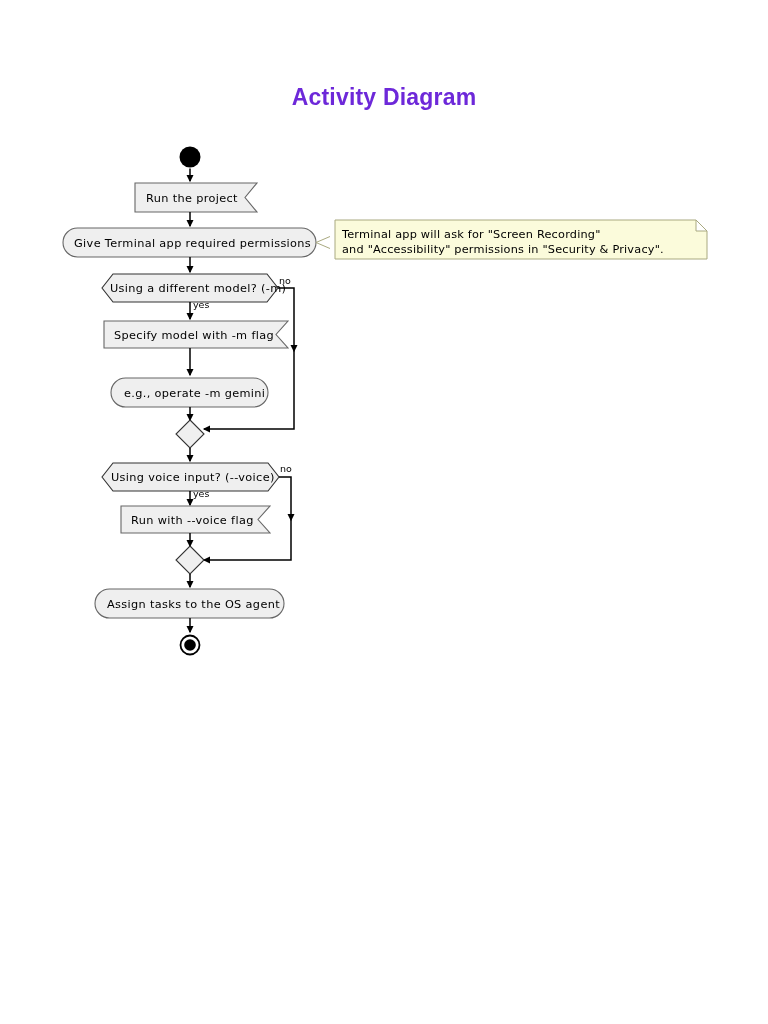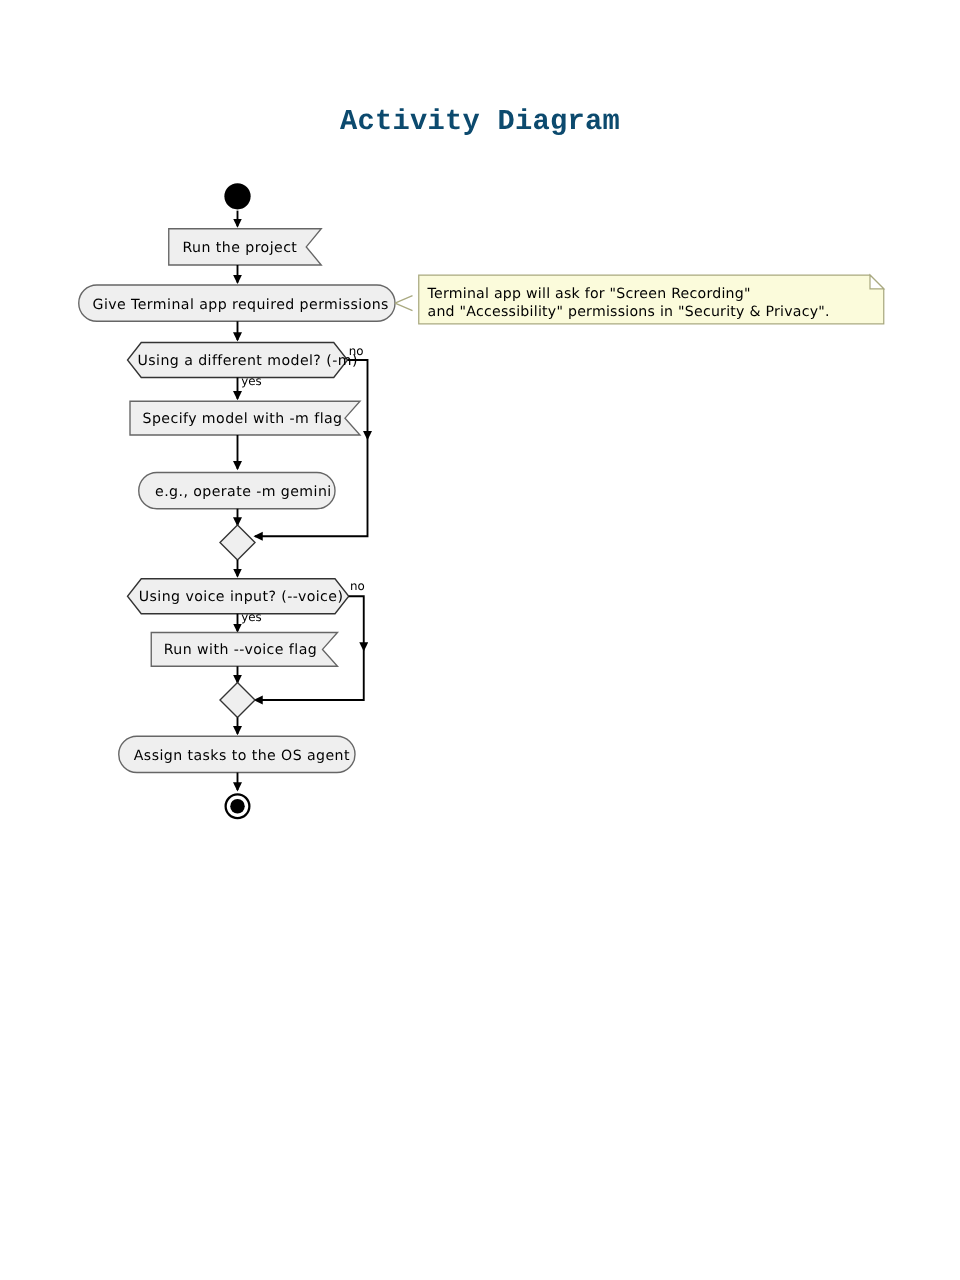--- a/index.html
+++ b/index.html
@@ -20,24 +20,24 @@
     width: 768px;
     height: 1024px;
     background: #ffffff;
   }
   #diagram-title {
     position: absolute;
     left: 0;
     top: 84px;
     width: 768px;
     text-align: center;
-    font-family: Liberation Mono, monospace;
+    font-family: Liberation Sans, sans-serif;
     font-weight: bold;
     font-size: 23px;
-    color: #0c4a6e;
+    color: #6d28d9;
     letter-spacing: 0.2px;
   }
   svg#activity-svg {
     position: absolute;
     left: 0;
     top: 0;
     width: 768px;
     height: 1024px;
   }
   .node-text {

